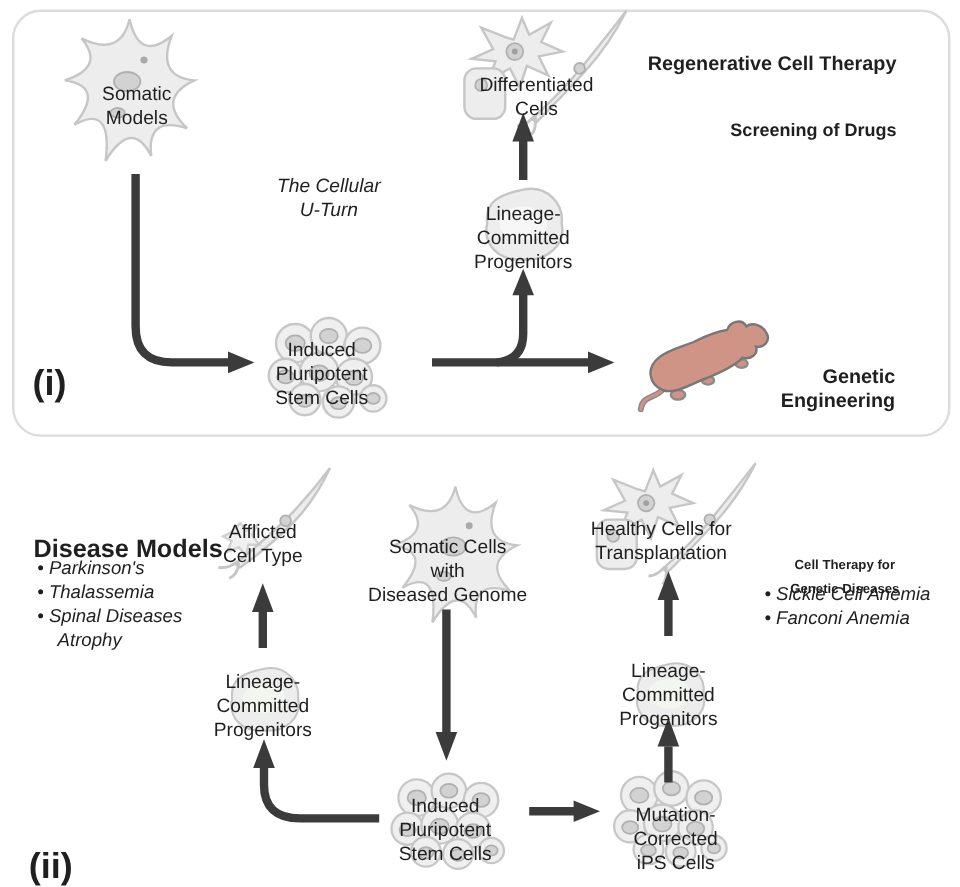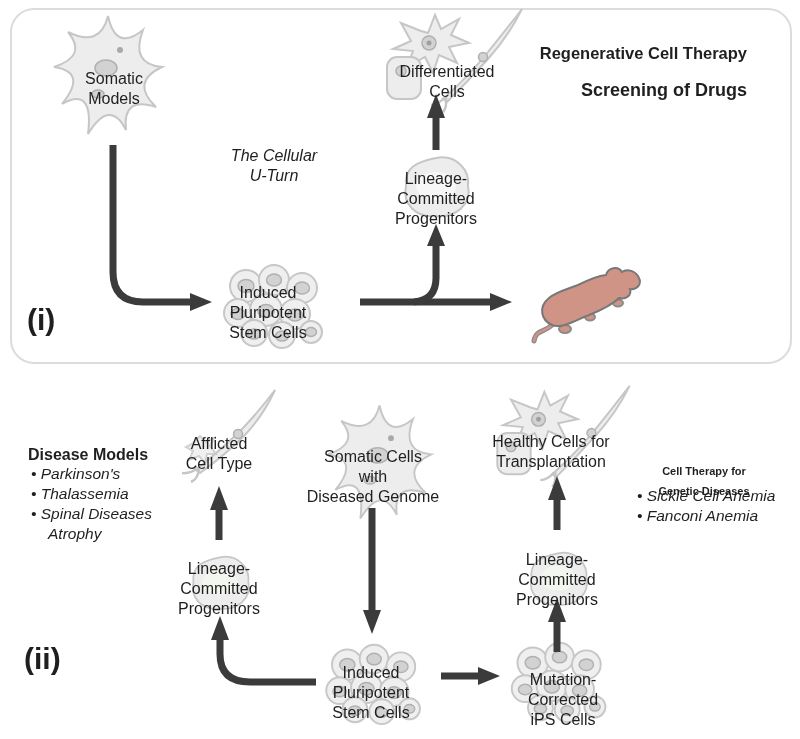--- a/index.html
+++ b/index.html
@@ -5,21 +5,21 @@
   html,body{margin:0;padding:0;background:#ffffff;}
   #page{position:relative;width:800px;height:739px;background:#ffffff;
         font-family:"Liberation Sans",sans-serif;color:#1f1f1f;overflow:hidden;}
   .panel{position:absolute;border-radius:24px;}
   #panel-i{left:10px;top:8px;width:778px;height:352px;background:#ffffff;border:2px solid #dcdcdc;}
   .lbl{position:absolute;text-align:center;font-size:16px;line-height:20px;white-space:pre-line;margin-top:16px;}
   .lbl.it{font-style:italic;}
   .lbl.b{font-weight:bold;}
   .lbl.r{text-align:right;}
   .panel-tag{position:absolute;font-size:30px;font-weight:bold;}
-  .list-title{position:absolute;font-size:16px;font-weight:bold;white-space:pre-line;}
+  .list-title{position:absolute;font-size:21px;font-weight:bold;white-space:pre-line;}
   ul.diag-list{position:absolute;margin:0;padding:0;list-style:none;
        font-style:italic;font-size:15.5px;line-height:20px;}
   ul.diag-list li{padding-left:28px;text-indent:-17px;}
   ul.diag-list li::before{content:"\2022\00a0";}
   svg{position:absolute;overflow:visible;}
   .cellbody{fill:#ededed;stroke:#c6c6c6;stroke-width:2;}
   .cellbody2{fill:#efefef;stroke:#c7c7c7;stroke-width:2;}
   .nuc{fill:#d2d2d2;stroke:#b0b0b0;stroke-width:1.5;}
   .arrow{fill:none;stroke:#3b3b3b;stroke-width:7;}
   .head{fill:#3b3b3b;stroke:none;}
@@ -103,27 +103,29 @@
     </g>
   </svg>
 
   <div class="lbl" style="left:64px;top:53px;width:100px;">Somatic
 Models</div>
   <div class="lbl it" style="left:208px;top:130px;width:132px;">The Cellular
 U-Turn</div>
   <div class="lbl" style="left:392px;top:46px;width:110px;">Differentiated
 Cells</div>
   <div class="lbl b r" style="left:500px;top:27px;width:247px;font-size:16.5px;">Regenerative Cell Therapy</div>
-  <div class="lbl b r" style="left:500px;top:64px;width:247px;font-size:18px;">Screening of Drugs</div>
+  <div class="lbl b r" style="left:500px;top:83px;width:247px;font-size:15px;">Screening of Drugs</div>
   <div class="lbl" style="left:381px;top:153px;width:110px;">Lineage-
 Committed
 Progenitors</div>
   <div class="lbl" style="left:207px;top:267px;width:122px;">Induced
 Pluripotent
 Stem Cells</div>
+  <div class="lbl b r" style="left:600px;top:288px;width:146px;font-size:16.5px;">Genetic
+Engineering</div>
   <div class="panel-tag" style="left:27px;top:303px;">(i)</div>
 
   <svg style="left:178px;top:386px;" width="100" height="88" viewBox="0 0 100 88">
     <path class="cellbody" d="M18,84 Q45,62 65,42 Q82,24 97,4 Q85,30 66,50 Q46,70 22,87 Z"></path>
     <circle class="nuc" cx="60" cy="48" r="4.5"></circle>
     <path d="M20,82 q-8,6 -16,5 M21,83 q-1,10 -8,13" fill="none" stroke="#c6c6c6" stroke-width="2.5"></path>
     <path class="cellbody" d="M14,58 l8,-8 6,6 8,-4 -4,8 6,8 -9,0 -2,9 -6,-7 -10,4 4,-9 -7,-4 Z" opacity="0.8"></path>
   </svg>
 
   <svg style="left:322px;top:400px;" width="115" height="128" viewBox="0 0 120 130">
@@ -254,15 +256,15 @@
 Progenitors</div>
   <div class="lbl" style="left:497px;top:534px;width:120px;">Lineage-
 Committed
 Progenitors</div>
   <div class="lbl" style="left:310px;top:647px;width:122px;">Induced
 Pluripotent
 Stem Cells</div>
   <div class="lbl" style="left:503px;top:654px;width:120px;">Mutation-
 Corrected
 iPS Cells</div>
-  <div class="panel-tag" style="left:24px;top:642px;">(ii)</div>
+  <div class="panel-tag" style="left:24px;top:706px;">(ii)</div>
 
 </div>
 
 </body></html>

